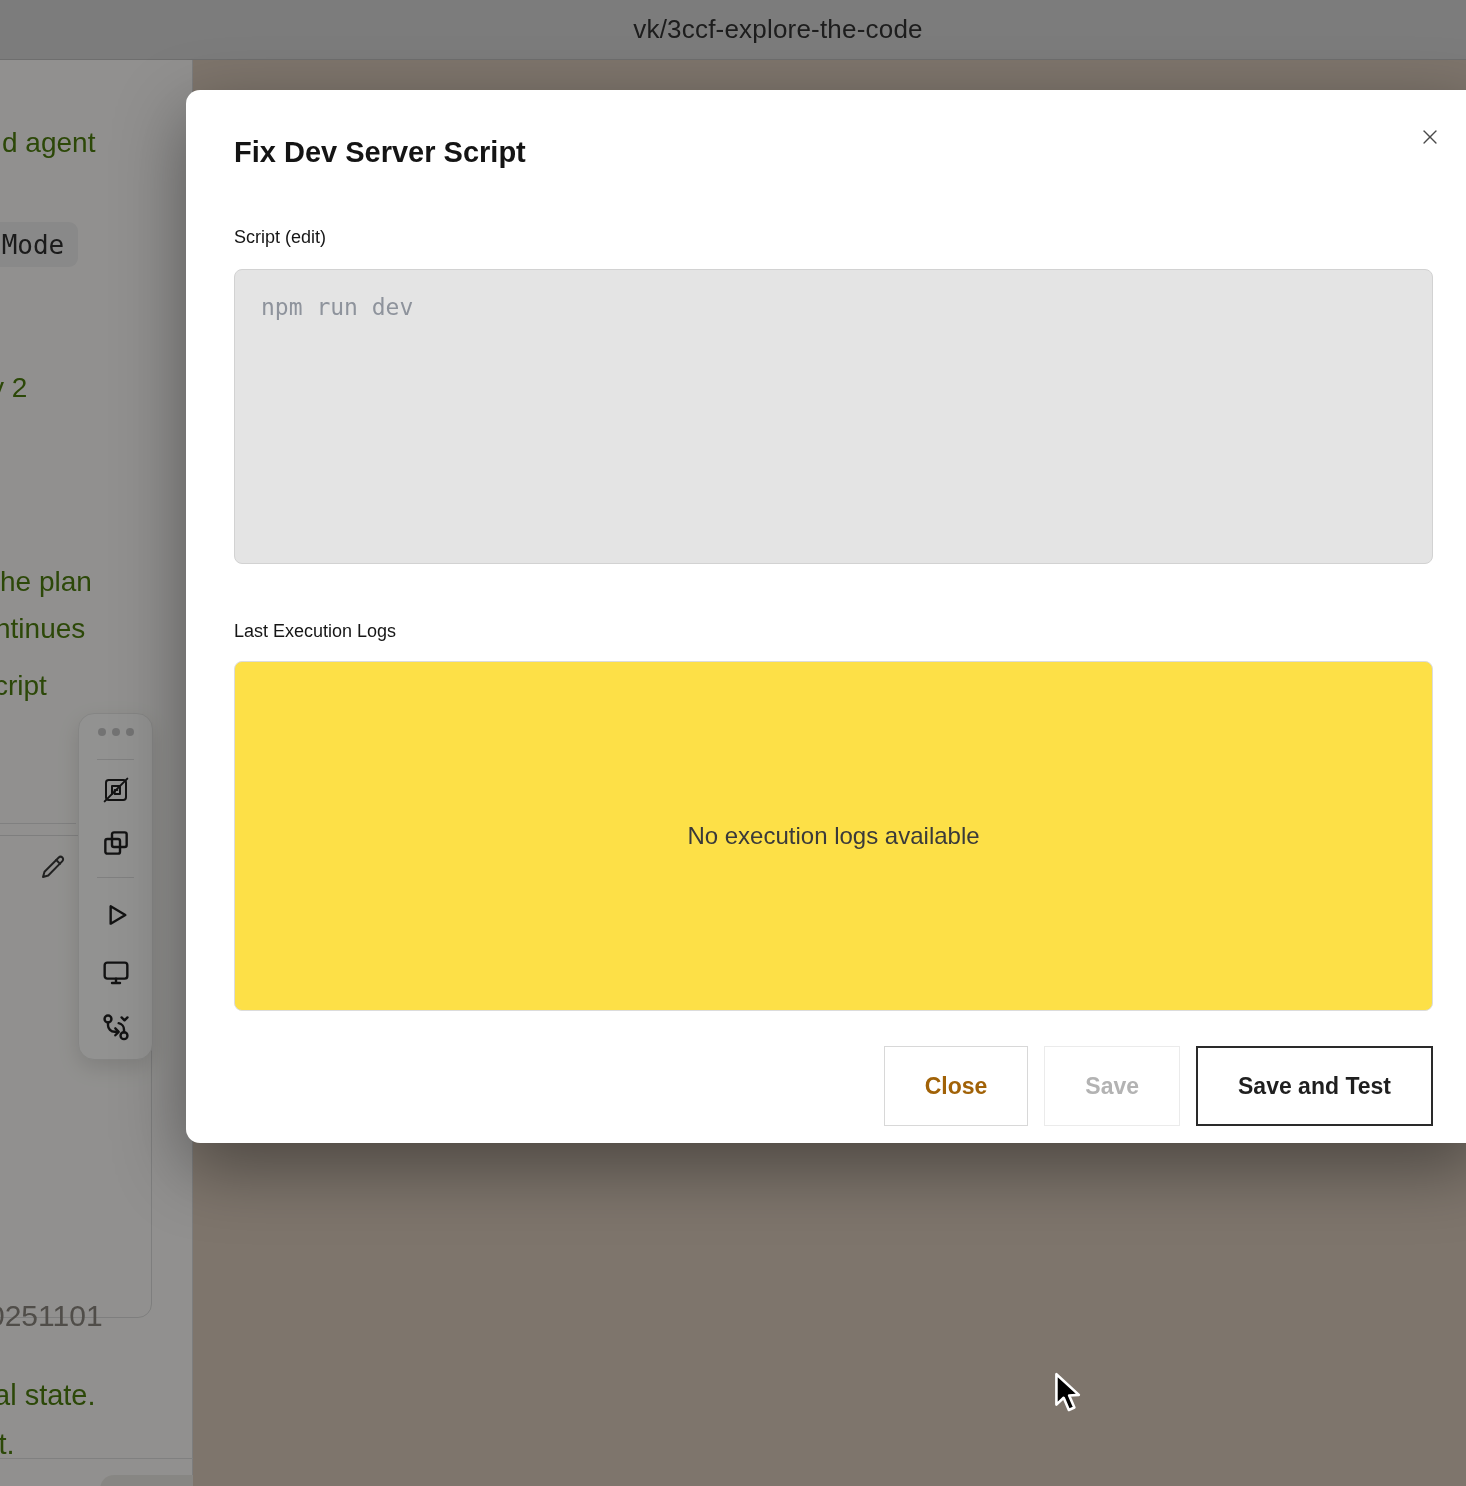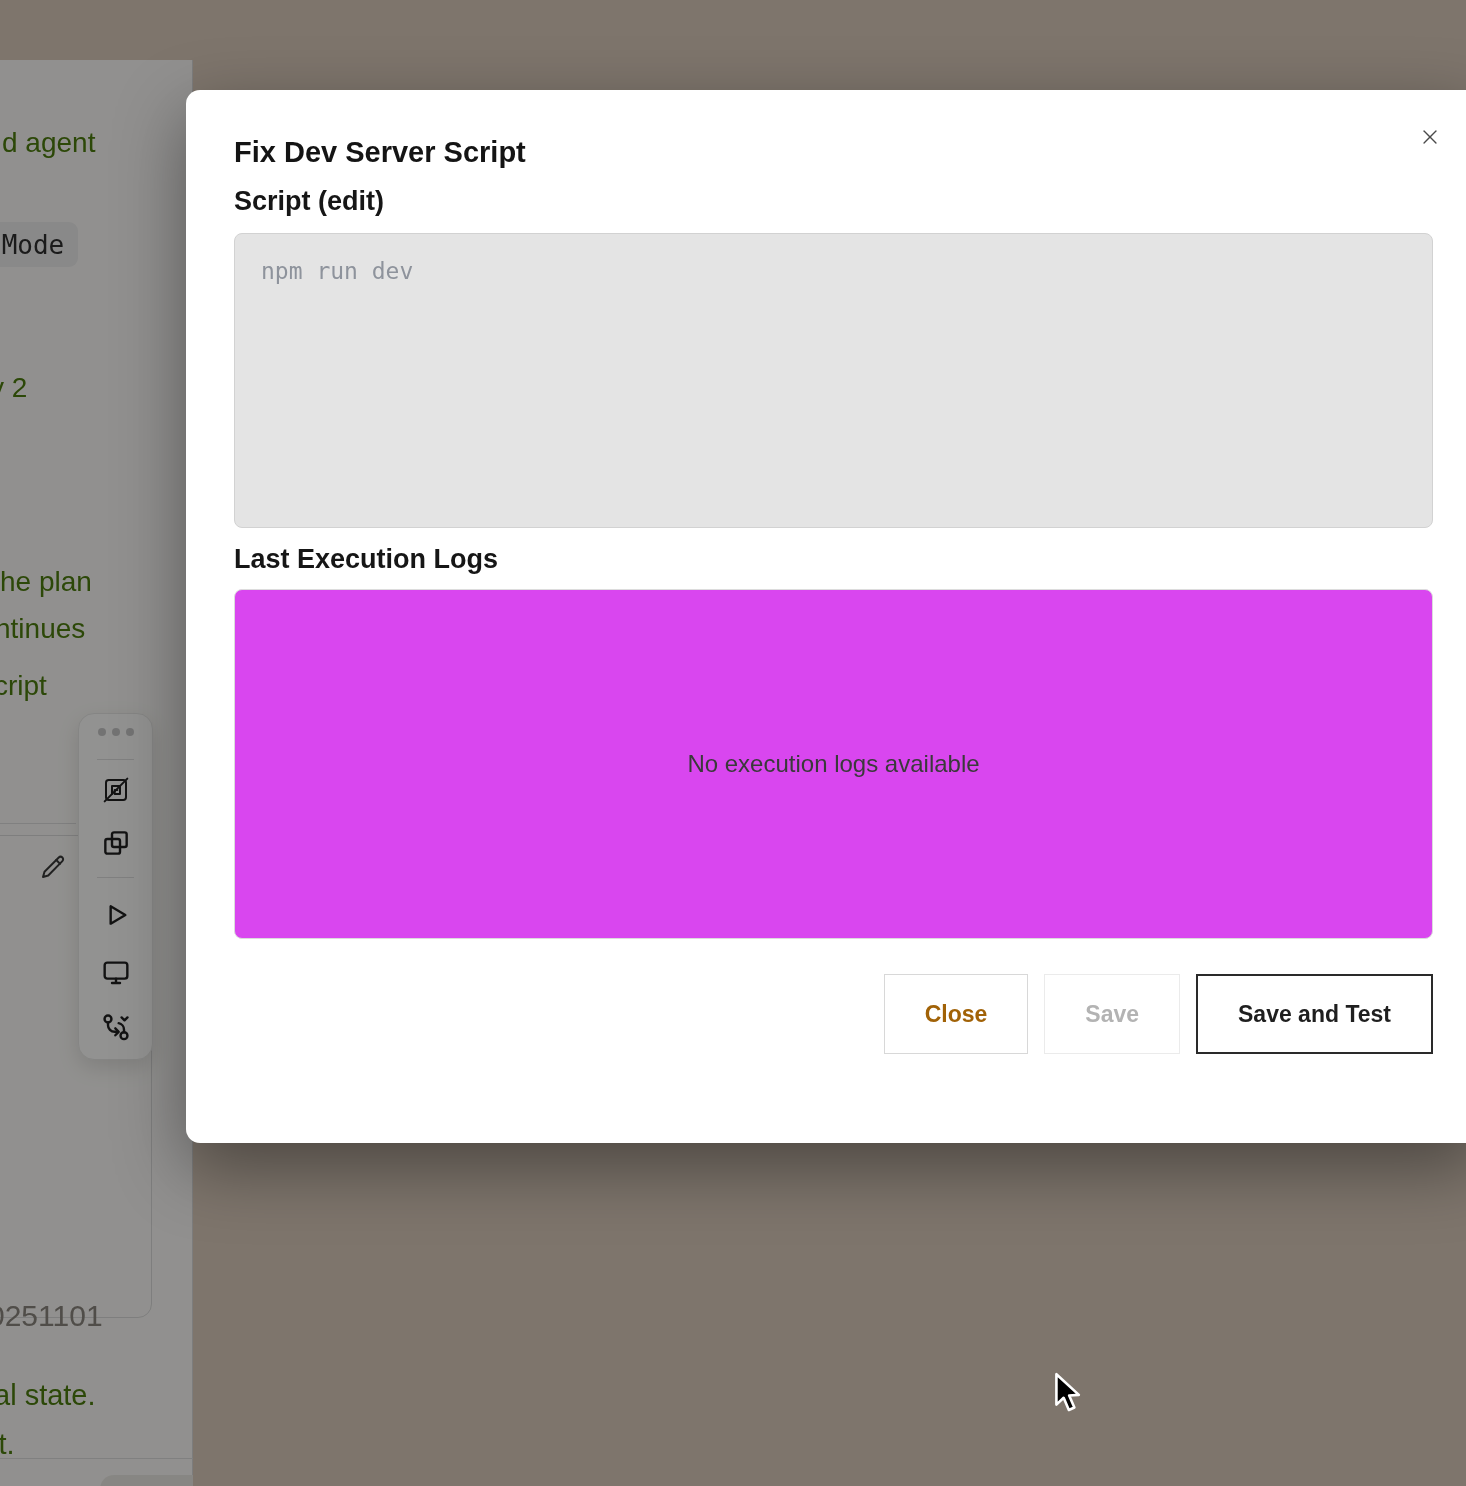--- a/index.html
+++ b/index.html
@@ -46,43 +46,46 @@
   
   .overlay{position:absolute;inset:0;background:rgba(0,0,0,.42);z-index:50;}
 
   
   .modal{position:absolute;left:186px;top:90px;width:1295px;height:1053px;background:#ffffff;
     border-radius:14px;box-shadow:0 24px 70px rgba(0,0,0,.40);z-index:60;box-sizing:border-box;
     padding:44px 48px 48px 48px;}
   .modal-title{font-size:29px;font-weight:700;color:#141414;margin:0;line-height:36px;}
   .modal-close{position:absolute;right:34px;top:30px;width:34px;height:34px;display:flex;
     align-items:center;justify-content:center;color:#4a4a4a;cursor:pointer;background:none;border:none;}
-  .field-label{font-size:27px;font-weight:700;color:#161616;margin-top:16px;line-height:30px;}
+  .field-label{font-size:18px;font-weight:400;color:#161616;margin-top:52px;line-height:30px;}
   .script-area{display:block;width:100%;height:295px;margin-top:17px;box-sizing:border-box;
     background:#e4e4e4;border:1px solid #d2d2d2;border-radius:8px;resize:none;outline:none;
     padding:24px 26px;font-family:"DejaVu Sans Mono",monospace;font-size:23px;color:#a16207;}
   .script-area::placeholder{color:#8e939c;}
-  .logs-box{width:100%;height:350px;margin-top:15px;box-sizing:border-box;background:#d946ef;
+  .logs-box{width:100%;height:350px;margin-top:15px;box-sizing:border-box;background:#fde047;
     border:1px solid #dcdcdc;border-radius:8px;display:flex;align-items:center;justify-content:center;}
   .logs-empty{font-size:24px;color:#3a3a3a;}
   .modal-footer{margin-top:35px;display:flex;justify-content:flex-end;gap:16px;}
   .btn{height:80px;padding:0 40px;background:#fff;font-family:"Liberation Sans",sans-serif;
     font-size:23px;font-weight:600;display:flex;align-items:center;justify-content:center;
     border-radius:0;box-sizing:border-box;cursor:pointer;}
   .btn-secondary{border:1px solid #d8d8d8;color:#a16207;}
   .btn-disabled{border:1px solid #ebebeb;color:#b3b3b3;cursor:default;}
   .btn-primary{border:2px solid #2a2a2a;color:#1f1f1f;}
 
   .cursor{position:absolute;left:1052px;top:1372px;z-index:100;pointer-events:none;}
 </style>
 </head>
 <body>
 
 <div class="screen">
 
+  <div class="topbar">
+    <div class="topbar-title">vk/3ccf-explore-the-code</div>
+  </div>
 
   <div class="sidebar">
     <div class="frag" style="left:2px;top:67px;">d agent</div>
     <div class="badge">
       <span>nMode</span>
     </div>
     <div class="frag" style="left:-10px;top:312px;">y 2</div>
     <div class="frag" style="left:0px;top:506px;">he plan</div>
     <div class="frag" style="left:-5px;top:553px;">ntinues</div>
     <div class="frag" style="left:-6px;top:610px;">cript</div>

